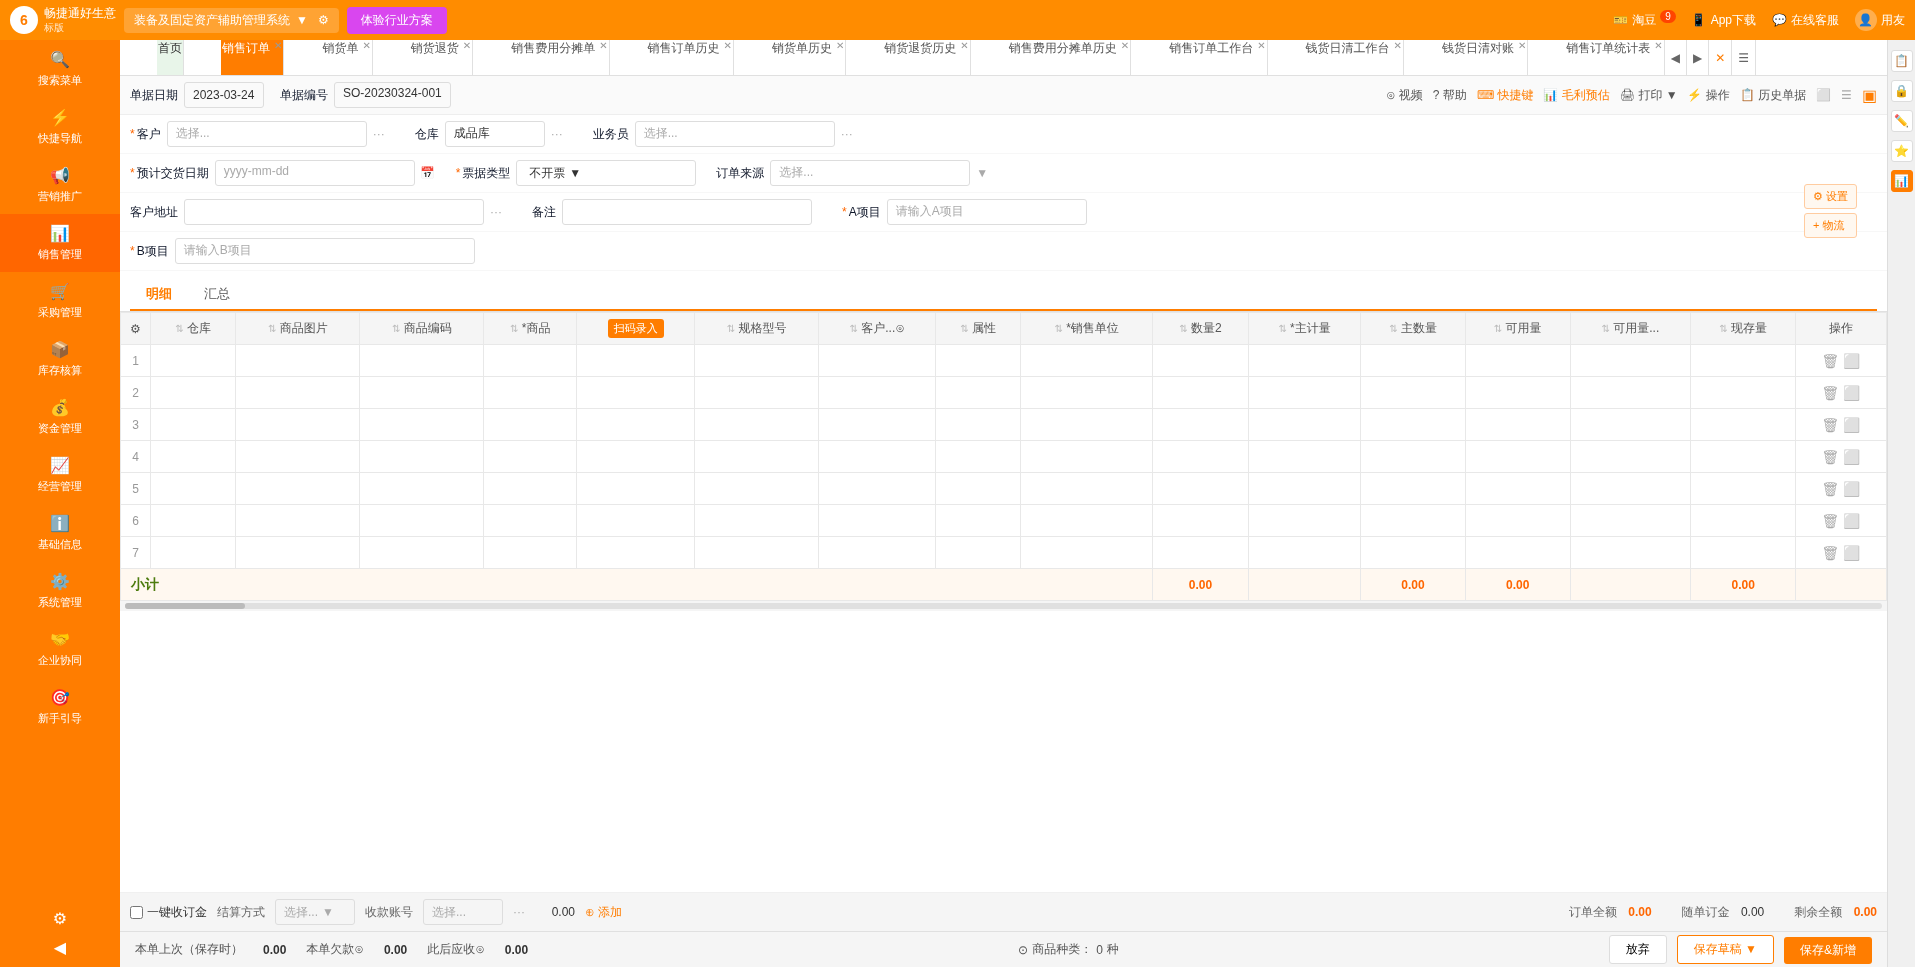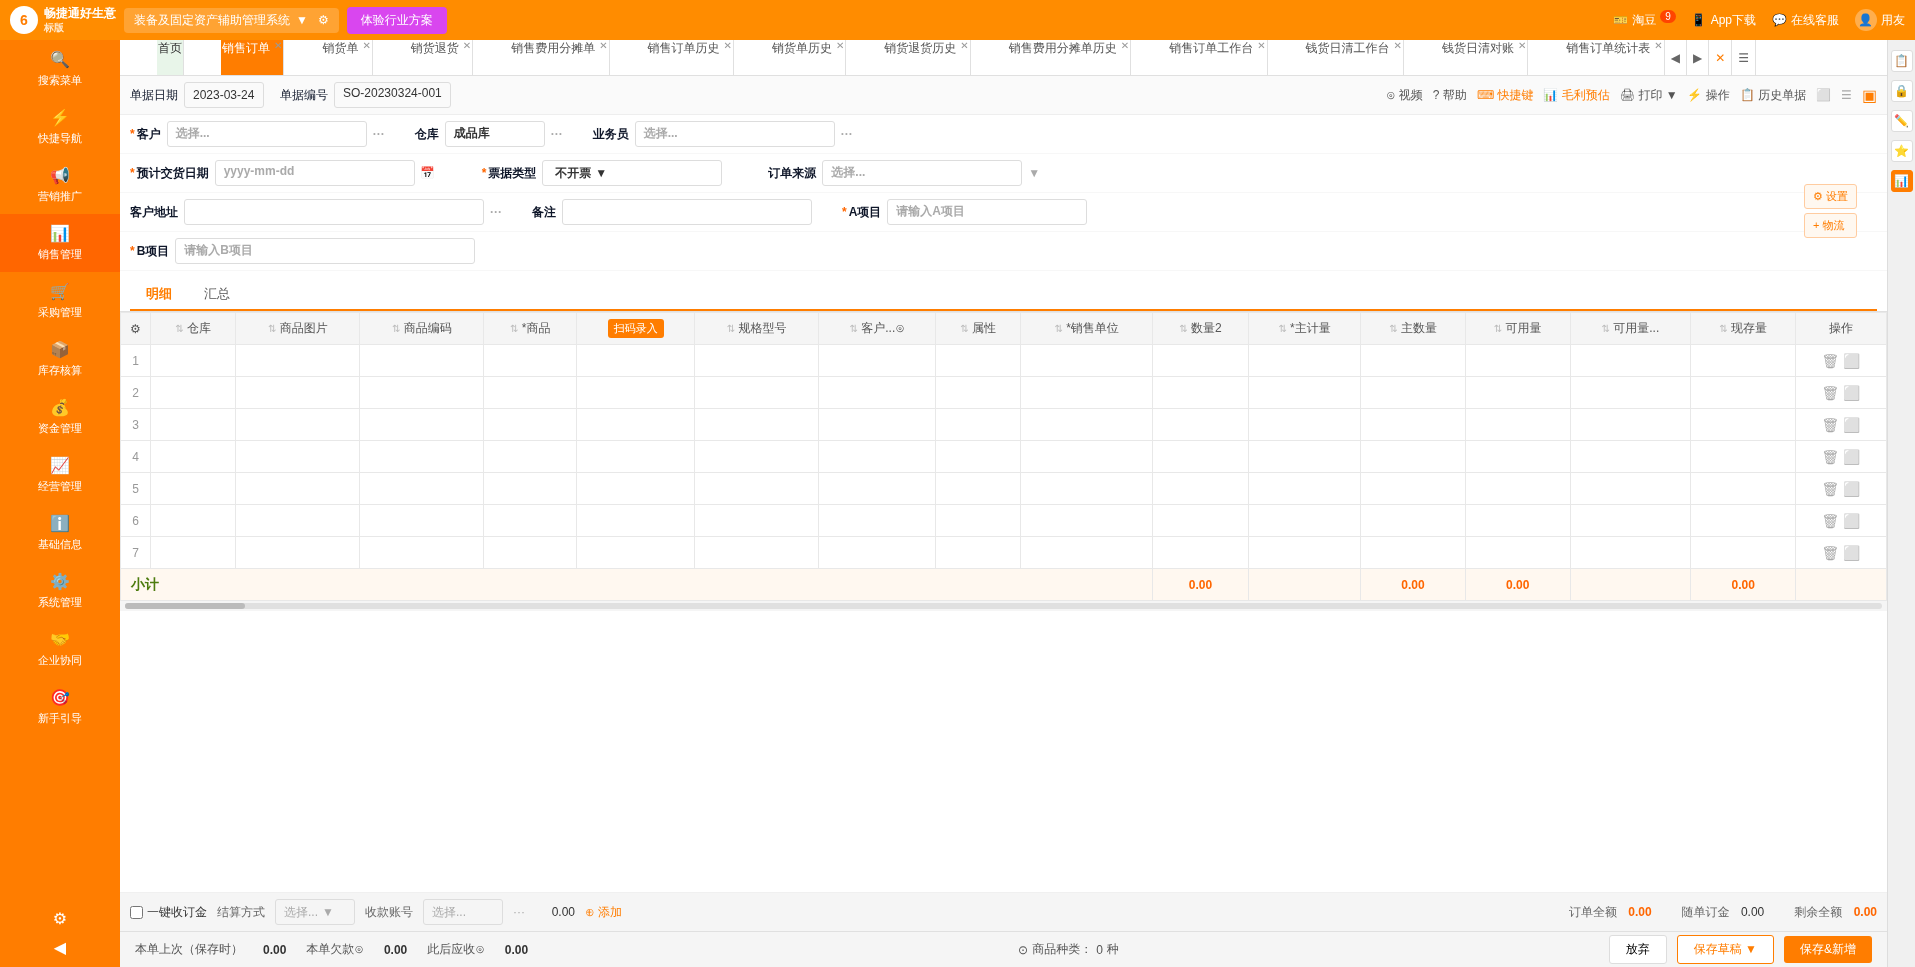--- a/index.html
+++ b/index.html
@@ -10,37 +10,37 @@
     .top-bar { height: 40px; background: #ff8c00; display: flex; align-items: center; padding: 0 10px; justify-content: space-between; flex-shrink: 0; }
     .main-area { display: flex; flex: 1; overflow: hidden; }
     .sidebar { width: 120px; background: #ff7d00; flex-shrink: 0; display: flex; flex-direction: column; }
     .content-area { flex: 1; display: flex; flex-direction: column; overflow: hidden; }
     .tab-bar { height: 36px; background: #fff; display: flex; align-items: center; border-bottom: 1px solid #e0e0e0; overflow: hidden; flex-shrink: 0; }
 
     
     .top-bar-left { display: flex; align-items: center; gap: 8px; }
     .logo-area { display: flex; align-items: center; gap: 6px; }
     .logo-icon { width: 28px; height: 28px; background: #fff; border-radius: 50%; display: flex; align-items: center; justify-content: center; color: #ff7d00; font-size: 14px; font-weight: bold; }
-    .logo-text { color: #fff; font-size: 12px; line-height: 1.3; font-weight: bold; }
+    .logo-text { color: #fff; font-size: 12px; line-height: 1.3; }
     .system-name { background: rgba(255,255,255,0.2); color: #fff; padding: 4px 10px; border-radius: 4px; font-size: 12px; display: flex; align-items: center; gap: 6px; }
     .industry-btn { background: #d946ef; color: #fff; border: none; padding: 5px 14px; border-radius: 4px; font-size: 12px; cursor: pointer; }
     .top-bar-right { display: flex; align-items: center; gap: 16px; color: #fff; font-size: 12px; }
     .top-bar-right-item { display: flex; align-items: center; gap: 4px; cursor: pointer; }
     .badge { background: #ff4400; color: #fff; border-radius: 8px; padding: 1px 5px; font-size: 10px; position: relative; top: -4px; }
     .sidebar-item { display: flex; flex-direction: column; align-items: center; padding: 10px 5px; color: #fff; cursor: pointer; font-size: 11px; gap: 4px; }
     .sidebar-item.active { background: #ff6600; }
     .sidebar-icon { font-size: 16px; }
 
     
     .tab-item { display: flex; align-items: flex-start; padding: 0 1px; height: 36px; border-right: 1px solid #e0e0e0; cursor: pointer; white-space: nowrap; font-size: 12px; color: #555; gap: 4px; flex-shrink: 0; margin-left: 37px; }
     .tab-item.active { color: #fff; background: #ff7d00; }
     .tab-item:first-child { background: #e8f5e9; color: #333; }
     .tab-close { font-size: 10px; color: #999; cursor: pointer; }
     .tab-arrow { padding: 0 6px; height: 36px; display: flex; align-items: center; cursor: pointer; color: #666; border-right: 1px solid #e0e0e0; }
-    .form-row { display: flex; align-items: center; gap: 10px; padding: 6px 10px; border-bottom: 1px solid #f7f7f7; font-weight: bold; }
+    .form-row { display: flex; align-items: center; gap: 10px; padding: 6px 10px; border-bottom: 1px solid #f7f7f7; }
     .form-label { color: #0f172a; font-size: 12px; white-space: nowrap; }
     .form-label.required::before { content: '*'; color: #f60; margin-right: 2px; }
     .form-input { border: 1px solid #ddd; border-radius: 3px; padding: 3px 8px; font-size: 12px; color: #333; height: 26px; min-width: 80px; }
     .form-input.placeholder { color: #aaa; }
     .form-select { border: 1px solid #ddd; border-radius: 3px; padding: 3px 12px; font-size: 12px; color: #333; height: 26px; display: flex; align-items: center; gap: 4px; }
     .form-field-group { display: flex; align-items: center; gap: 6px; }
     .dotdot { color: #aaa; cursor: pointer; }
 
     
     .doc-toolbar { display: flex; align-items: center; justify-content: space-between; padding: 6px 10px; border-bottom: 1px solid #eee; background: #fafafa; }
@@ -62,21 +62,21 @@
     .summary-row td { background: #fff8f0; font-weight: bold; color: #ff6600; }
     .summary-label { color: #4d7c0f; font-size: 14px; }
 
     
     .content-tabs { display: flex; gap: 0; margin: 8px 0 0; border-bottom: 2px solid #ff7d00; }
     .content-tab { padding: 6px 16px; cursor: pointer; font-size: 13px; color: #555; }
     .content-tab.active { color: #ff7d00; border-bottom: 2px solid #ff7d00; margin-bottom: -2px; font-weight: bold; }
 
     
     .bottom-bar { height: 36px; background: #f5f5f5; border-top: 1px solid #e0e0e0; display: flex; align-items: center; padding: 12px 15px; gap: 20px; font-size: 12px; color: #555; }
-    .bottom-actions { display: flex; align-items: center; gap: 10px; margin-left: auto; }
+    .bottom-actions { display: flex; align-items: flex-end; gap: 10px; margin-left: auto; }
     .btn-discard { border: 1px solid #ddd; background: #fff; padding: 5px 16px; border-radius: 3px; cursor: pointer; font-size: 12px; }
     .btn-save-draft { border: 1px solid #ff7d00; background: #fff; color: #ff7d00; padding: 5px 16px; border-radius: 3px; cursor: pointer; font-size: 12px; }
     .btn-save-new { background: #ff7d00; color: #fff; border: none; padding: 5px 16px; border-radius: 3px; cursor: pointer; font-size: 12px; }
 
     
     .payment-row { display: flex; align-items: center; gap: 10px; padding: 6px 10px; font-size: 12px; border-top: 1px solid #f0f0f0; }
     .checkbox-label { display: flex; align-items: center; gap: 4px; cursor: pointer; }
 
     
     .right-sidebar { width: 28px; background: #f0f0f0; border-left: 1px solid #ddd; display: flex; flex-direction: column; align-items: center; padding-top: 10px; gap: 8px; flex-shrink: 0; }
@@ -299,21 +299,21 @@
               <span class="form-input" style="min-width:100px">成品库</span>
               <span class="dotdot">···</span>
             </div>
             <div class="form-field-group">
               <span class="form-label">业务员</span>
               <span class="form-input placeholder" style="min-width:200px">选择...</span>
               <span class="dotdot">···</span>
             </div>
           </div>
 
-          <div class="form-row" style="gap:46px">
+          <div class="form-row" style="gap:20px">
             <div class="form-field-group">
               <span class="form-label required">预计交货日期</span>
               <span class="form-input placeholder" style="min-width:200px">yyyy-mm-dd</span>
               <span style="color:#aaa">📅</span>
             </div>
             <div class="form-field-group">
               <span class="form-label required">票据类型</span>
               <span class="form-select" style="min-width:180px">
                 <span>不开票</span>
                 <span>▼</span>

